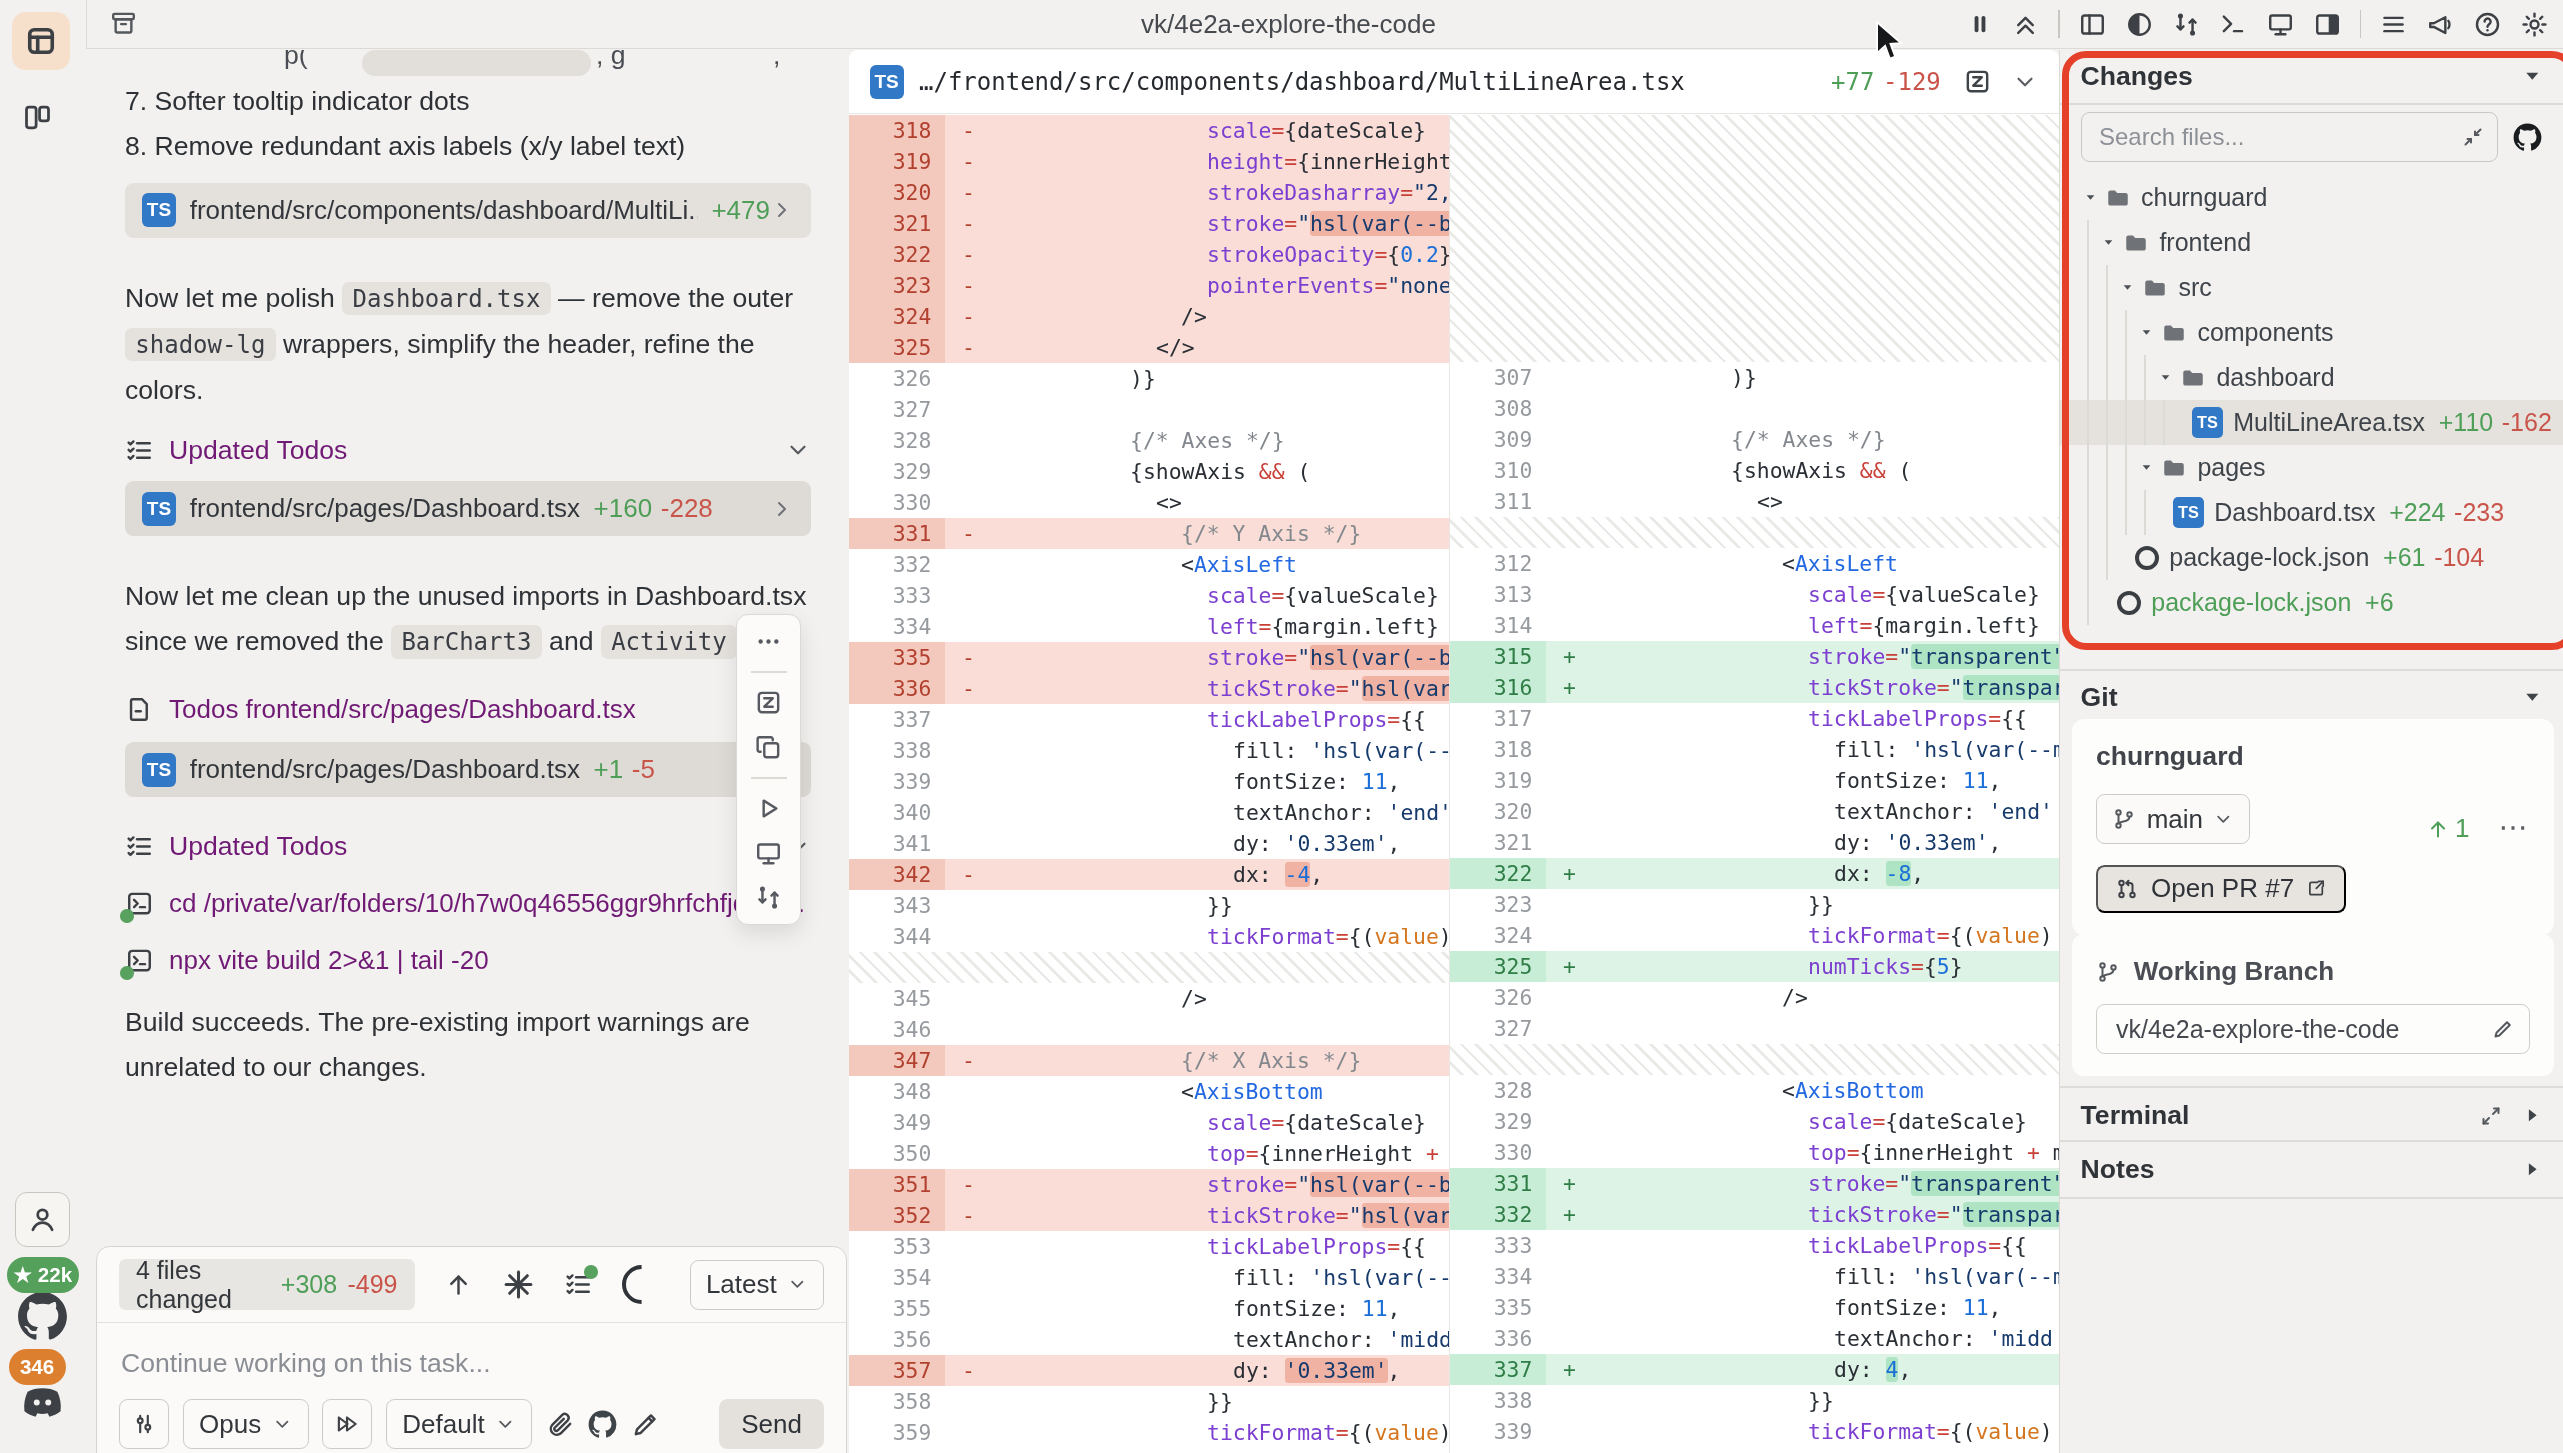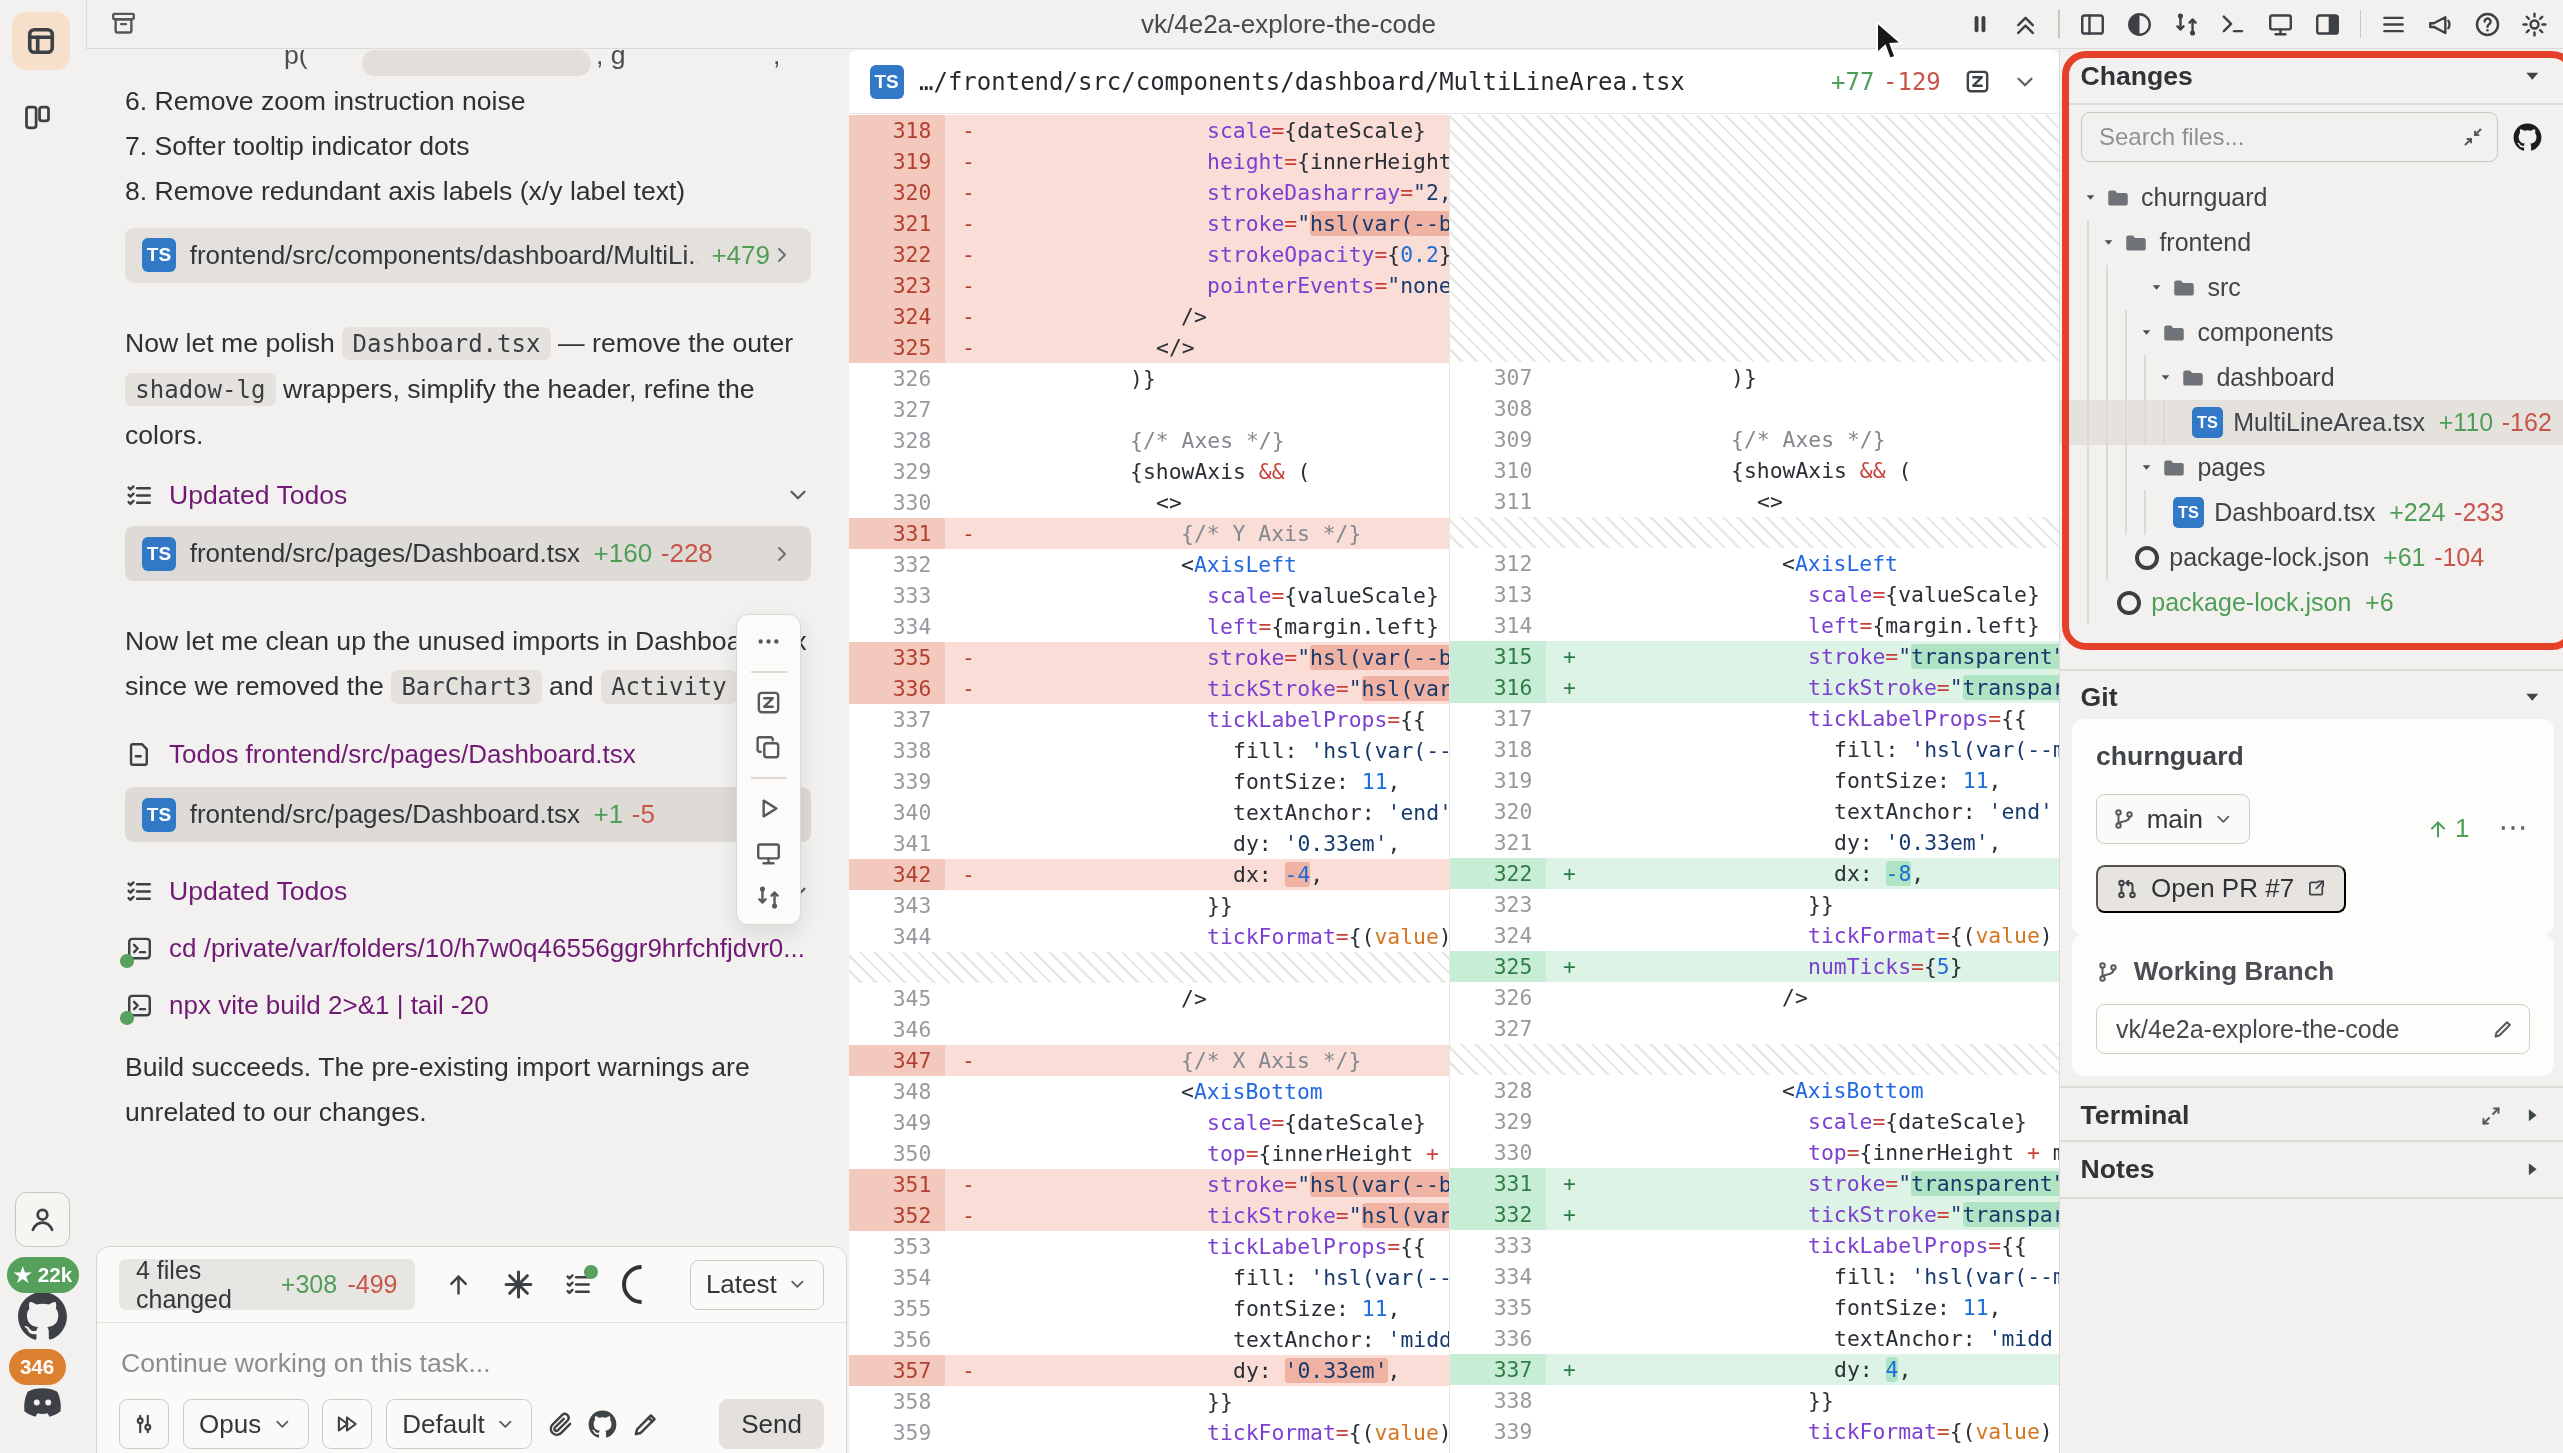--- a/index.html
+++ b/index.html
@@ -268,21 +268,20 @@
   </div>
 
   <div class="chat">
       <div id="chat-blocks">
         <div class="cliprow">
           <span class="clipfrag" style="left:159px">p(</span>
           <span class="clippill"></span>
           <span class="clipfrag" style="left:471px">, g</span>
           <span class="clipfrag" style="left:648px">,</span>
         </div>
-        <div class="cline">6. Remove zoom instruction noise</div>
         <div class="cline">7. Softer tooltip indicator dots</div>
         <div class="cline">8. Remove redundant axis labels (x/y label text)</div>
         <div class="fchip" style="margin-top: 13.7px;">
           <span class="tsb">TS</span>
           <span class="fpath">frontend/src/components/dashboard/MultiLi...</span>
           <span class="fadd">+479</span>
           <span class="fchev ic s28">
             <svg class="st" viewBox="0 0 24 24">
               <polyline points="9,6 15,12 9,18"></polyline>
             </svg>
@@ -992,21 +991,21 @@
               <polygon class="fl" points="5,8 19,8 12,16"></polygon>
             </svg>
           </span>
           <span class="folder">
             <svg viewBox="0 0 24 24">
               <path class="fl" d="M3 7a2 2 0 012-2h4.2l2 2.3H19a2 2 0 012 2V17a2 2 0 01-2 2H5a2 2 0 01-2-2z"></path>
             </svg>
           </span>
           <span class="tname">frontend</span>
         </div>
-        <div class="trow" style="padding-left: 87px;">
+        <div class="trow" style="padding-left: 58px;">
           <span class="tg" style="left:27.4px"></span>
           <span class="tg" style="left:46px"></span>
           <span class="caret">
             <svg viewBox="0 0 24 24">
               <polygon class="fl" points="5,8 19,8 12,16"></polygon>
             </svg>
           </span>
           <span class="folder">
             <svg viewBox="0 0 24 24">
               <path class="fl" d="M3 7a2 2 0 012-2h4.2l2 2.3H19a2 2 0 012 2V17a2 2 0 01-2 2H5a2 2 0 01-2-2z"></path>

